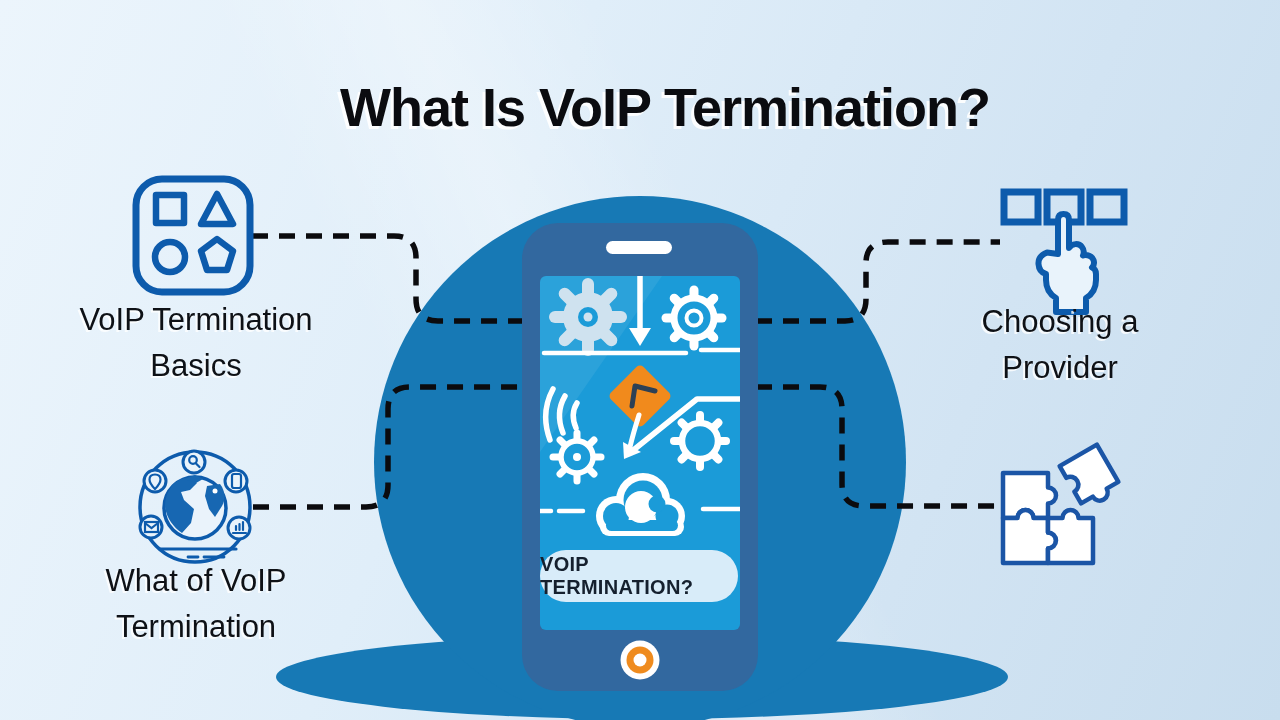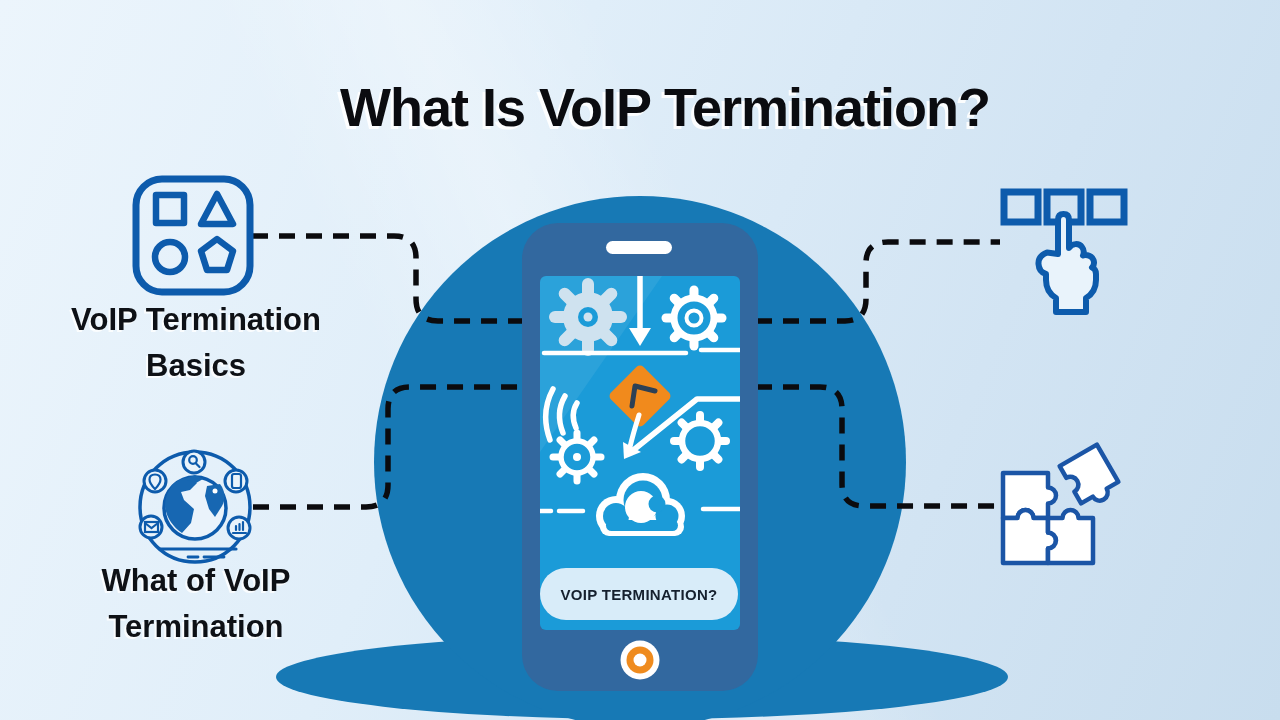--- a/index.html
+++ b/index.html
@@ -13,31 +13,31 @@
     background:linear-gradient(64deg,transparent 34%,rgba(255,255,255,.28) 46%,transparent 58%);
   }
   .stage{position:absolute;left:0;top:0;}
   .title{
     position:absolute;left:25px;top:40px;width:1280px;text-align:center;
     font-size:54px;font-weight:bold;letter-spacing:-1px;color:#0b0c10;
     text-shadow:-3px 3px 0 rgba(255,255,255,.9);
   }
   .label{
     position:absolute;text-align:center;white-space:pre-line;
-    font-weight:bold;color:#0e1116;font-size:31px;line-height:1.47;
+    font-weight:normal;color:#0e1116;font-size:31px;line-height:1.47;
     text-shadow:-2px 2px 0 rgba(255,255,255,.8);
   }
   .label-basics{left:18px;top:297px;width:356px;}
   .label-types{left:18px;top:558px;width:356px;}
   .label-provider{left:884px;top:299px;width:352px;}
   .label-challenges{left:884px;top:570px;width:356px;font-size:37px;}
   .pill{
-    position:absolute;left:540px;top:568px;width:198px;height:52px;
+    position:absolute;left:540px;top:550px;width:198px;height:52px;
     border-radius:27px;background:#d8ecf9;display:flex;align-items:center;justify-content:center;
-    font-weight:bold;font-size:15px;letter-spacing:.3px;color:#15202e;
+    font-weight:bold;font-size:20px;letter-spacing:.3px;color:#15202e;
   }
 </style>
 </head>
 <body>
 
 <div class="canvas">
   <div class="streak"></div>
 
   <svg class="stage" width="1280" height="720" viewBox="0 0 1280 720">
     <defs>
@@ -226,15 +226,17 @@
       <path transform="translate(1089 474) rotate(-30) translate(-21.5 -21.5)" d="M0 0 h43 v43 h-13.5 a7.5 7.5 0 0 1 -16 0 h-13.5 v-13.5 a7.5 7.5 0 0 0 0 -16 z"></path>
     </g>
   </svg>
 
   <h1 class="title">What Is VoIP Termination?</h1>
 
   <div class="label label-basics">VoIP Termination
 Basics</div>
   <div class="label label-types">What of VoIP
 Termination</div>
+  <div class="label label-provider">Choosing a
+Provider</div>
 
   <div class="pill">VOIP TERMINATION?</div>
 </div>
 
 </body></html>

